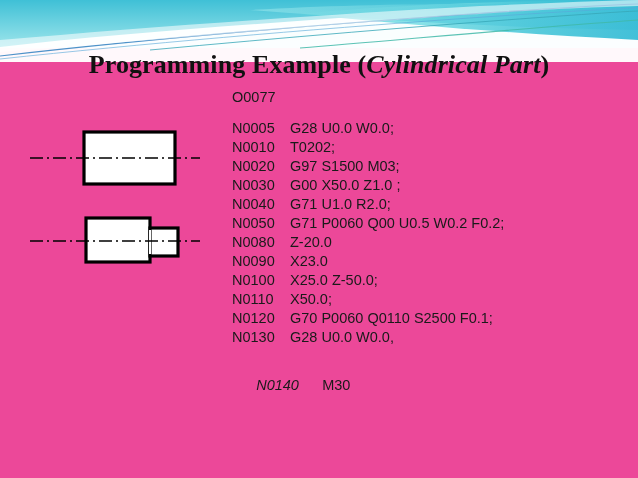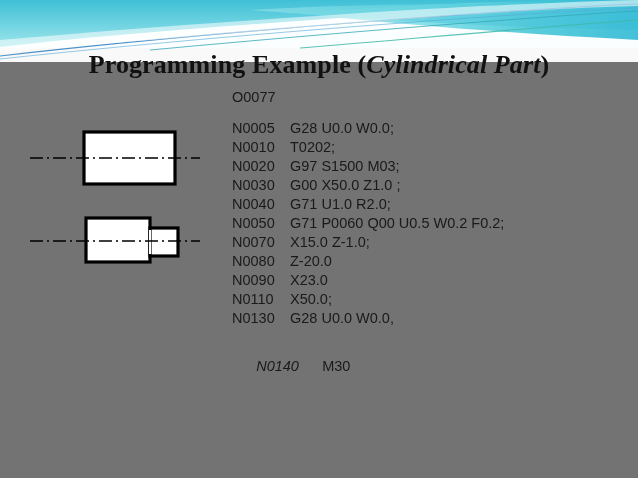--- a/index.html
+++ b/index.html
@@ -12,21 +12,21 @@
     background: #f7f7f8;
     font-family: "Liberation Sans", sans-serif;
     overflow: hidden;
     position: relative;
   }
   #slide {
     position: absolute;
     left: 0; top: 0;
     width: 638px;
     height: 478px;
-    background: #737373;
+    background: #ec4899;
     overflow: hidden;
   }
 
   
   #banner {
     position: absolute;
     left: 0; top: 0;
     width: 638px;
     height: 62px;
     overflow: hidden;
@@ -177,24 +177,25 @@
   <div id="code">
     <div class="prog-no">O0077</div>
     <div class="spacer-sm"></div>
     <div id="code-lines">
         <div class="code-line"><span class="lbl">N0005</span><span>G28 U0.0 W0.0;</span></div>
         <div class="code-line"><span class="lbl">N0010</span><span>T0202;</span></div>
         <div class="code-line"><span class="lbl">N0020</span><span>G97 S1500 M03;</span></div>
         <div class="code-line"><span class="lbl">N0030</span><span>G00 X50.0 Z1.0 ;</span></div>
         <div class="code-line"><span class="lbl">N0040</span><span>G71 U1.0 R2.0;</span></div>
         <div class="code-line"><span class="lbl">N0050</span><span>G71 P0060 Q00 U0.5 W0.2 F0.2;</span></div>
-        <div class="code-line"><span class="lbl">N0070</span><span>X15.0 Z-1.0;</span></div>
         <div class="code-line"><span class="lbl">N0080</span><span>Z-20.0</span></div>
         <div class="code-line"><span class="lbl">N0090</span><span>X23.0</span></div>
+        <div class="code-line"><span class="lbl">N0100</span><span>X25.0 Z-50.0;</span></div>
         <div class="code-line"><span class="lbl">N0110</span><span>X50.0;</span></div>
+        <div class="code-line"><span class="lbl">N0120</span><span>G70 P0060 Q0110 S2500 F0.1;</span></div>
         <div class="code-line"><span class="lbl">N0130</span><span>G28 U0.0 W0.0,</span></div>
       </div>
     <div class="spacer-md"></div>
     <div class="code-line">
       <span class="lbl-wide">N0140</span><span>M30</span>
     </div>
   </div>
 
 </div>
 

